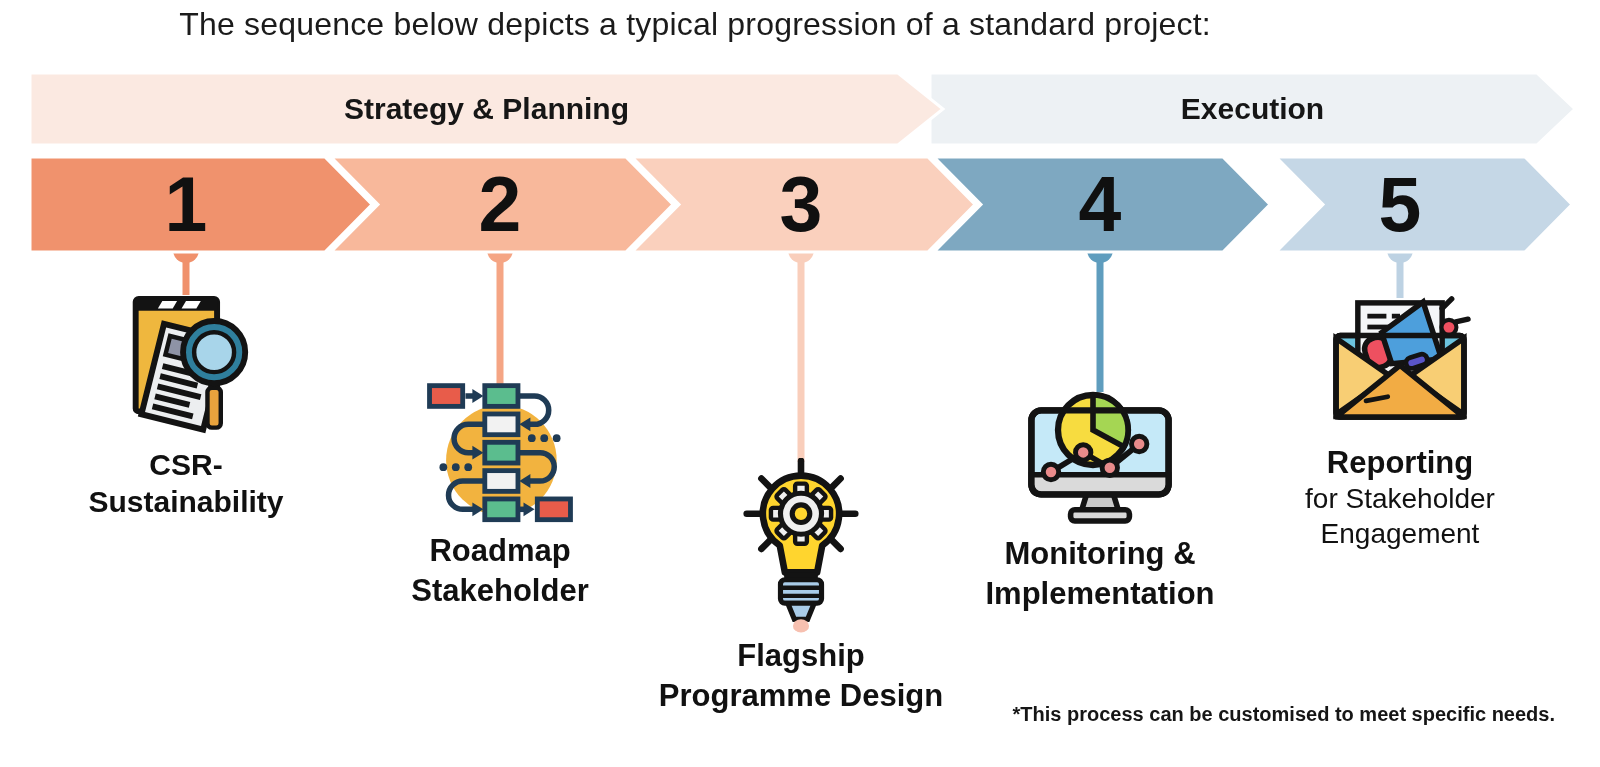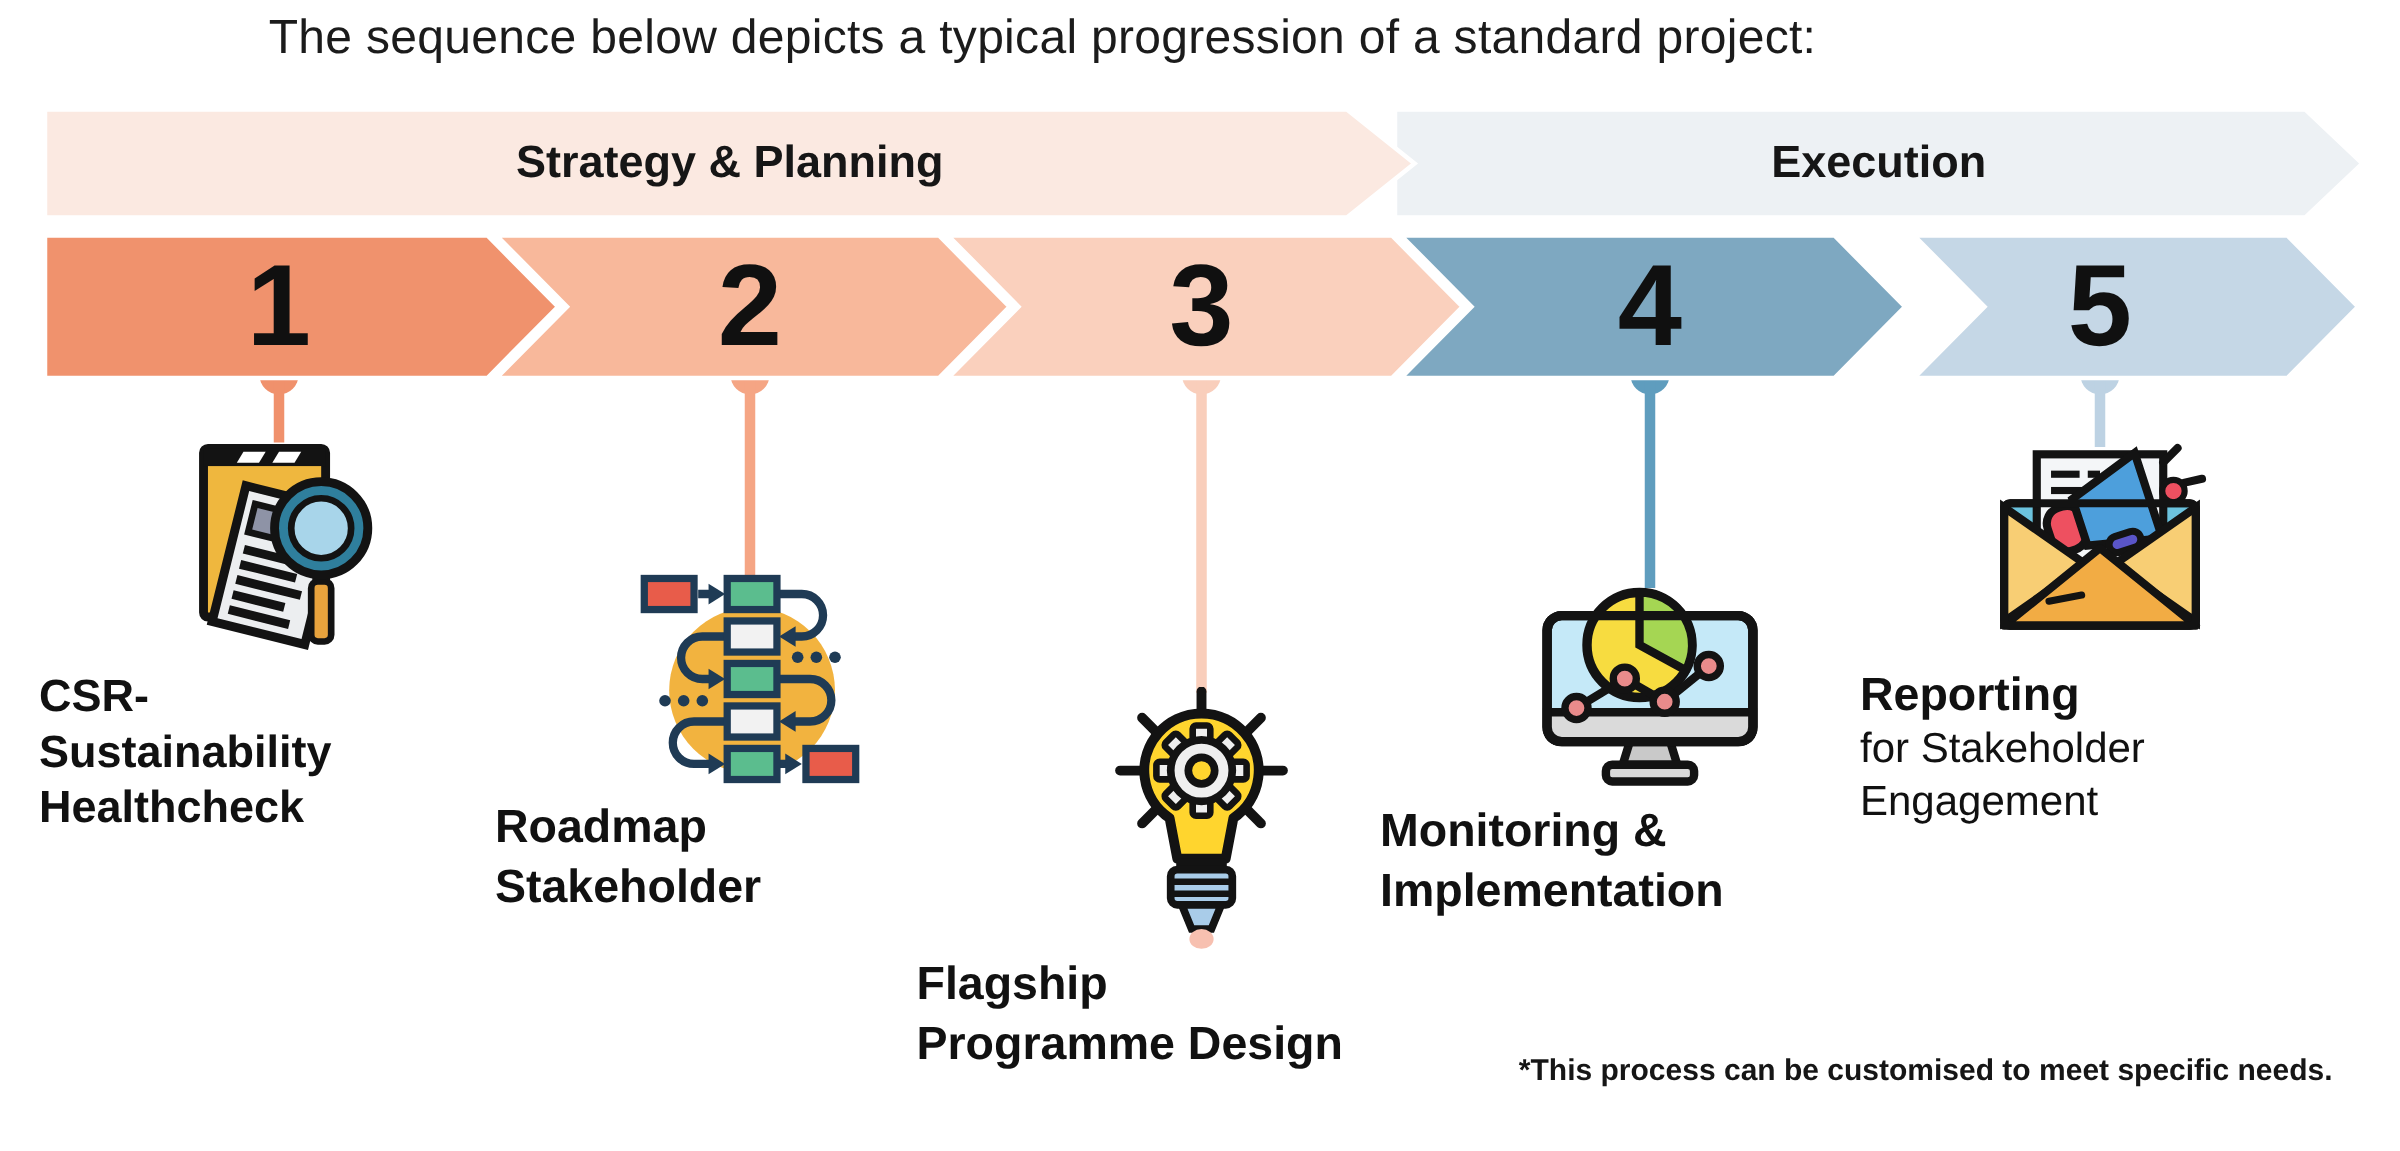--- a/index.html
+++ b/index.html
@@ -15,21 +15,21 @@
   .digit{position:absolute;top:158px;height:95px;line-height:92px;width:200px;text-align:center;
          font-size:77px;font-weight:bold;color:#101010;}
   .digit.d1{left:86px;}  .digit.d2{left:400px;} .digit.d3{left:701px;}
   .digit.d4{left:1000px;} .digit.d5{left:1300px;}
   .icon{position:absolute;}
   .icon.i1{left:112px;top:290px;width:148px;height:148px;}
   .icon.i2{left:424px;top:380px;width:152px;height:155px;}
   .icon.i3{left:735px;top:458px;width:132px;height:176px;}
   .icon.i4{left:1023px;top:388px;width:154px;height:140px;}
   .icon.i5{left:1325px;top:292px;width:150px;height:136px;}
-  .step-label{position:absolute;font-weight:bold;color:#111;}
+  .step-label{position:absolute;text-align:center;font-weight:bold;color:#111;}
   .step-label p{margin:0;}
   .sl1{left:26px;top:446px;width:320px;font-size:30px;line-height:37px;}
   .sl2{left:330px;top:531px;width:340px;font-size:31px;line-height:40px;}
   .sl3{left:611px;top:636px;width:380px;font-size:31px;line-height:40px;}
   .sl4{left:920px;top:534px;width:360px;font-size:31px;line-height:40px;}
   .sl5{left:1240px;top:444px;width:320px;font-size:31px;line-height:37px;}
   .sl5 p.regular{font-weight:normal;font-size:28px;line-height:35px;}
   .footnote{position:absolute;right:56px;top:703px;font-size:20px;
             font-weight:600;color:#161616;}
 </style>
@@ -202,21 +202,20 @@
     <polygon points="8,34 48,62 8,90" fill="#F8CE74" stroke="#131313" stroke-width="4"></polygon>
     <polygon points="102,34 62,62 102,90" fill="#F8CE74" stroke="#131313" stroke-width="4"></polygon>
     <polygon points="8,92 55,54 102,92" fill="#F2AC44" stroke="#131313" stroke-width="4" stroke-linejoin="round"></polygon>
     <path d="M30,80 L46,77" stroke="#131313" stroke-width="3.5" stroke-linecap="round"></path>
     <rect x="8" y="32" width="94" height="60" rx="3" fill="none" stroke="#131313" stroke-width="4"></rect>
   </svg>
 
   <div class="step-label sl1">
     <p>CSR-</p>
     <p>Sustainability</p>
-    <p>Healthcheck</p>
   </div>
   <div class="step-label sl2">
     <p>Roadmap</p>
     <p>Stakeholder</p>
   </div>
   <div class="step-label sl3">
     <p>Flagship</p>
     <p>Programme Design</p>
   </div>
   <div class="step-label sl4">

